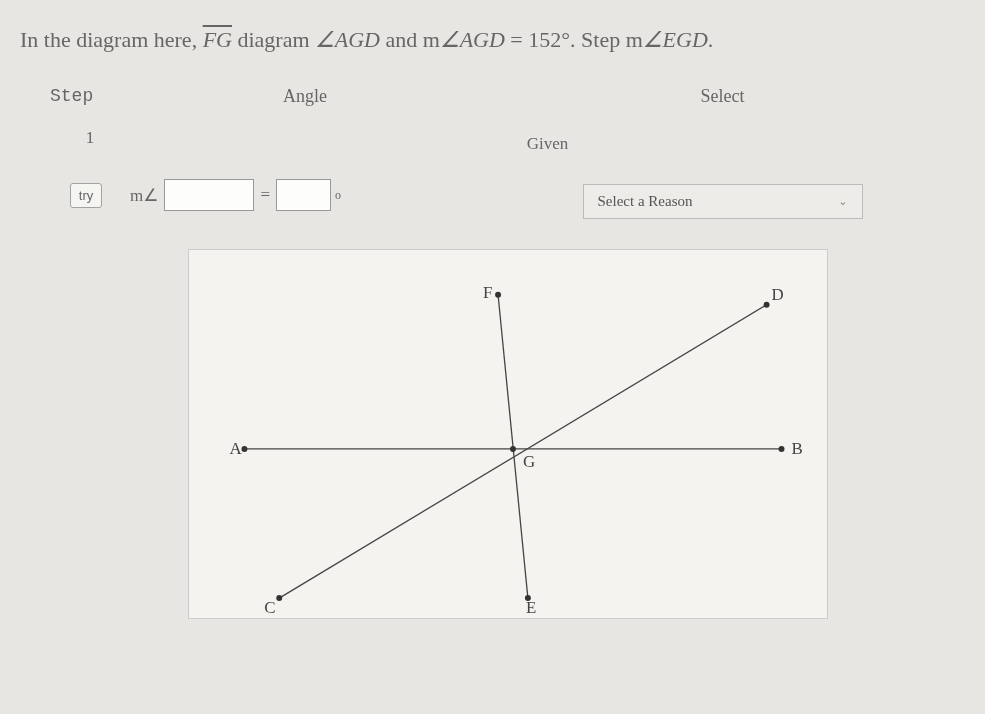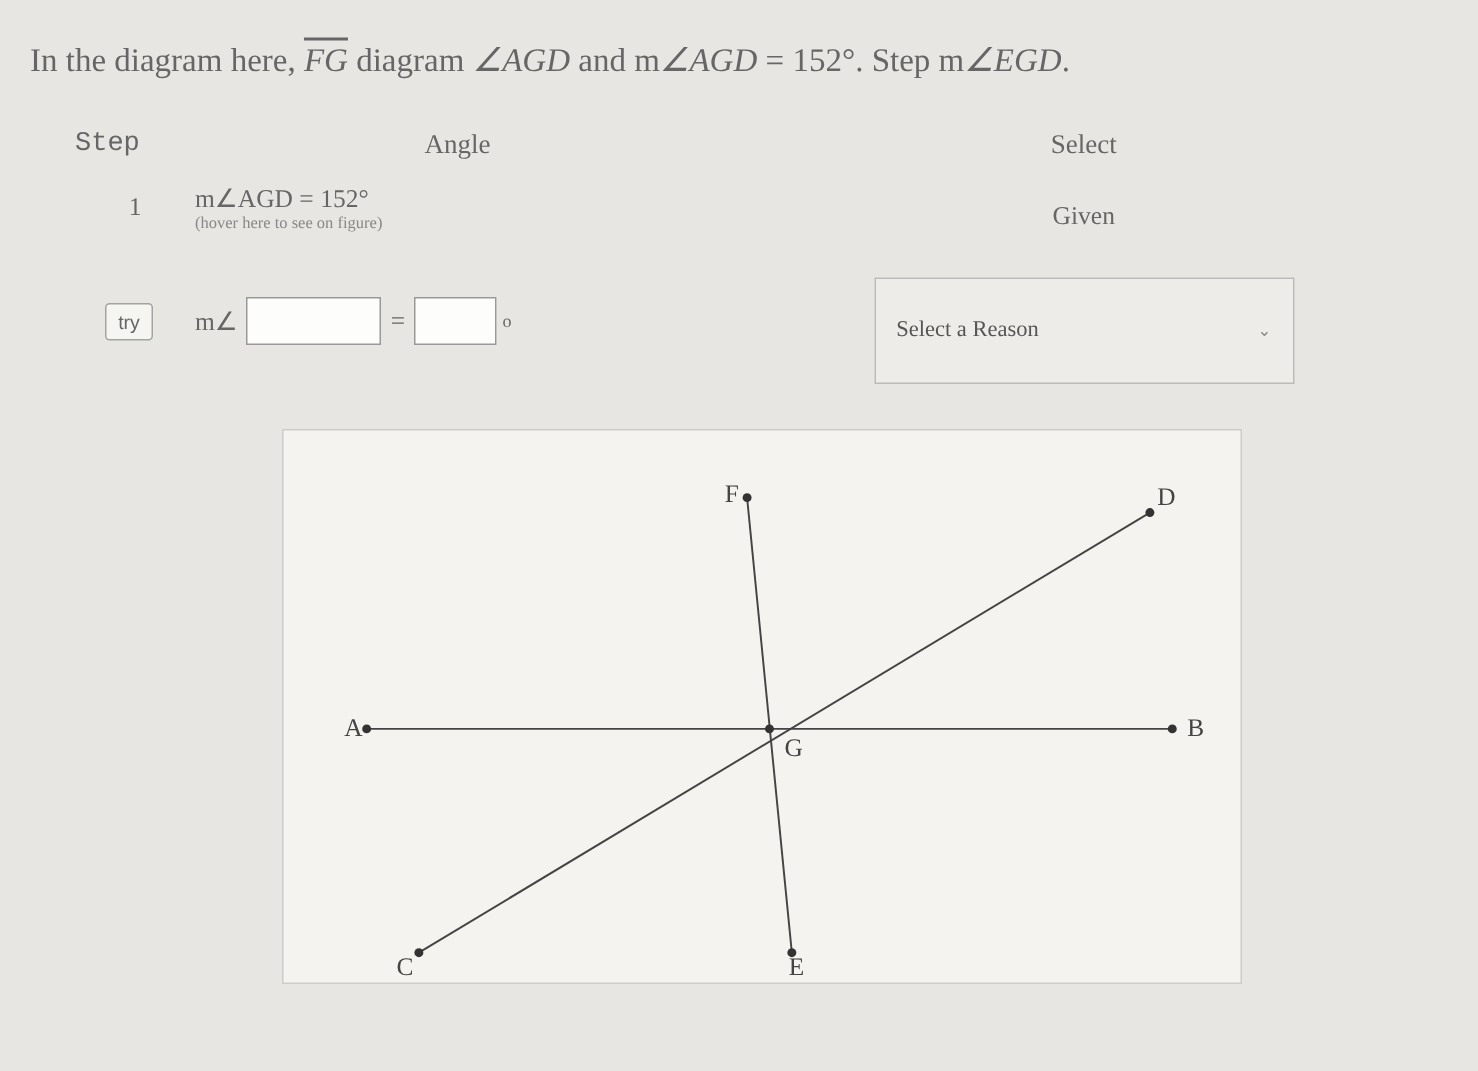--- a/index.html
+++ b/index.html
@@ -68,21 +68,21 @@
       width: 90px;
       padding: 3px 6px;
       font-size: 15px;
     }
     .box-input.small { width: 55px; }
     .deg-sup { font-size: 12px; vertical-align: super; margin-left: -2px; }
     
     .reason-select {
       border: 1px solid #bbb;
       background: #eeece8;
-      padding: 26px 14px;
+      padding: 8px 14px;
       width: 280px;
       display: flex;
       justify-content: space-between;
       align-items: center;
       cursor: pointer;
       font-size: 15px;
       color: #555;
       margin: 0 auto;
     }
     .chevron {
@@ -109,26 +109,20 @@
 
 <div class="proof-area">
   <div class="proof-header">
     <div class="col-step">Step</div>
     <div class="col-angle">Angle</div>
     <div class="col-reason">Select</div>
   </div>
 
   <div class="proof-row">
     <div class="step-num">1</div>
-    <div class="angle-cell">
-      <div>
-        <span>m</span><span class="angle-sym math-var">AGD</span><span> = </span><span>152°</span>
-      </div>
-      <div class="hover-hint">(hover here to see on figure)</div>
-    </div>
     <div class="reason-cell">Given</div>
   </div>
 
   <div class="proof-row">
     <div class="step-num">
       <button class="try-btn">try</button>
     </div>
     <div class="angle-cell">
       <div class="input-expr">
         <span><span>m</span><span class="angle-sym"></span></span>

